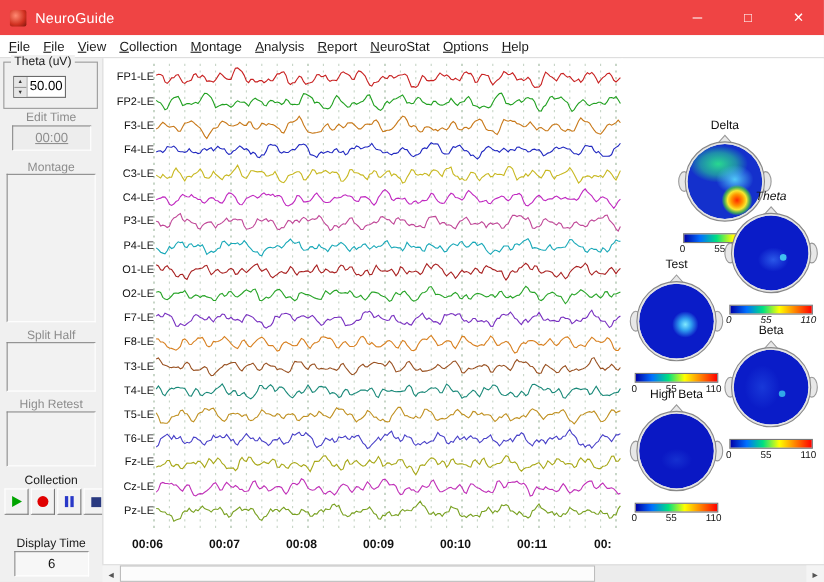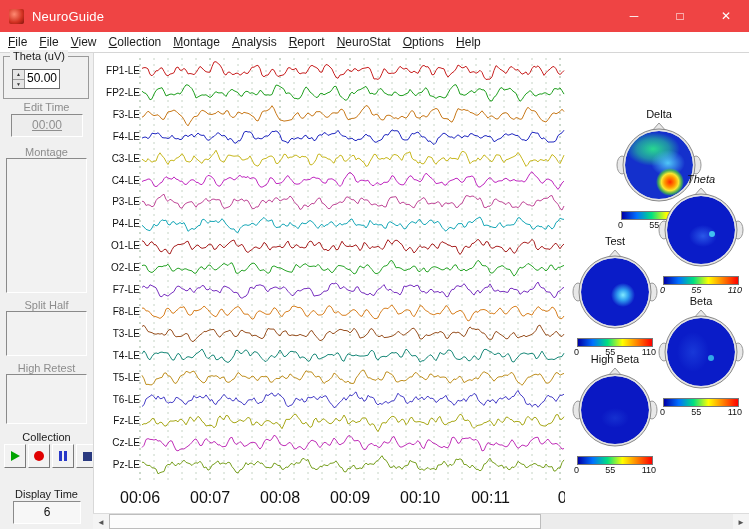--- a/index.html
+++ b/index.html
@@ -61,21 +61,21 @@
               box-sizing:border-box;}
   .stop-icon{width:9px;height:9px;background:#2a3a80;}
   .display-time{left:13px;top:448px;width:66px;height:21px;background:#f7f7f7;color:#111;
                 text-align:center;line-height:20px;font-size:12px;}
 
   
   .eeg{position:absolute;left:93px;top:53px;width:472px;height:460px;background:#ffffff;
        overflow:hidden;border-left:1px solid #d8d8d8;}
   .ch-label{position:absolute;left:0;width:46px;text-align:right;font-size:10px;
             line-height:14px;color:#111;}
-  .time-label{position:absolute;top:436px;width:40px;text-align:right;font-size:16px;color:#111;}
+  .time-label{position:absolute;top:436px;width:40px;text-align:left;font-size:11px;color:#111;font-weight:bold;}
 
   
   .topo-panel{position:absolute;left:565px;top:53px;width:184px;height:460px;background:#ffffff;}
   .topomap{position:absolute;width:92px;text-align:center;}
   .pos-delta{left:4px;top:55px;margin-left:44px;}
   .pos-theta{left:90px;top:120px;font-style:italic;}
   .pos-alpha{left:4px;top:182px;}
   .pos-beta{left:90px;top:242px;}
   .pos-highbeta{left:4px;top:300px;}
   .topo-label{font-size:11px;color:#111;margin-bottom:1px;}

